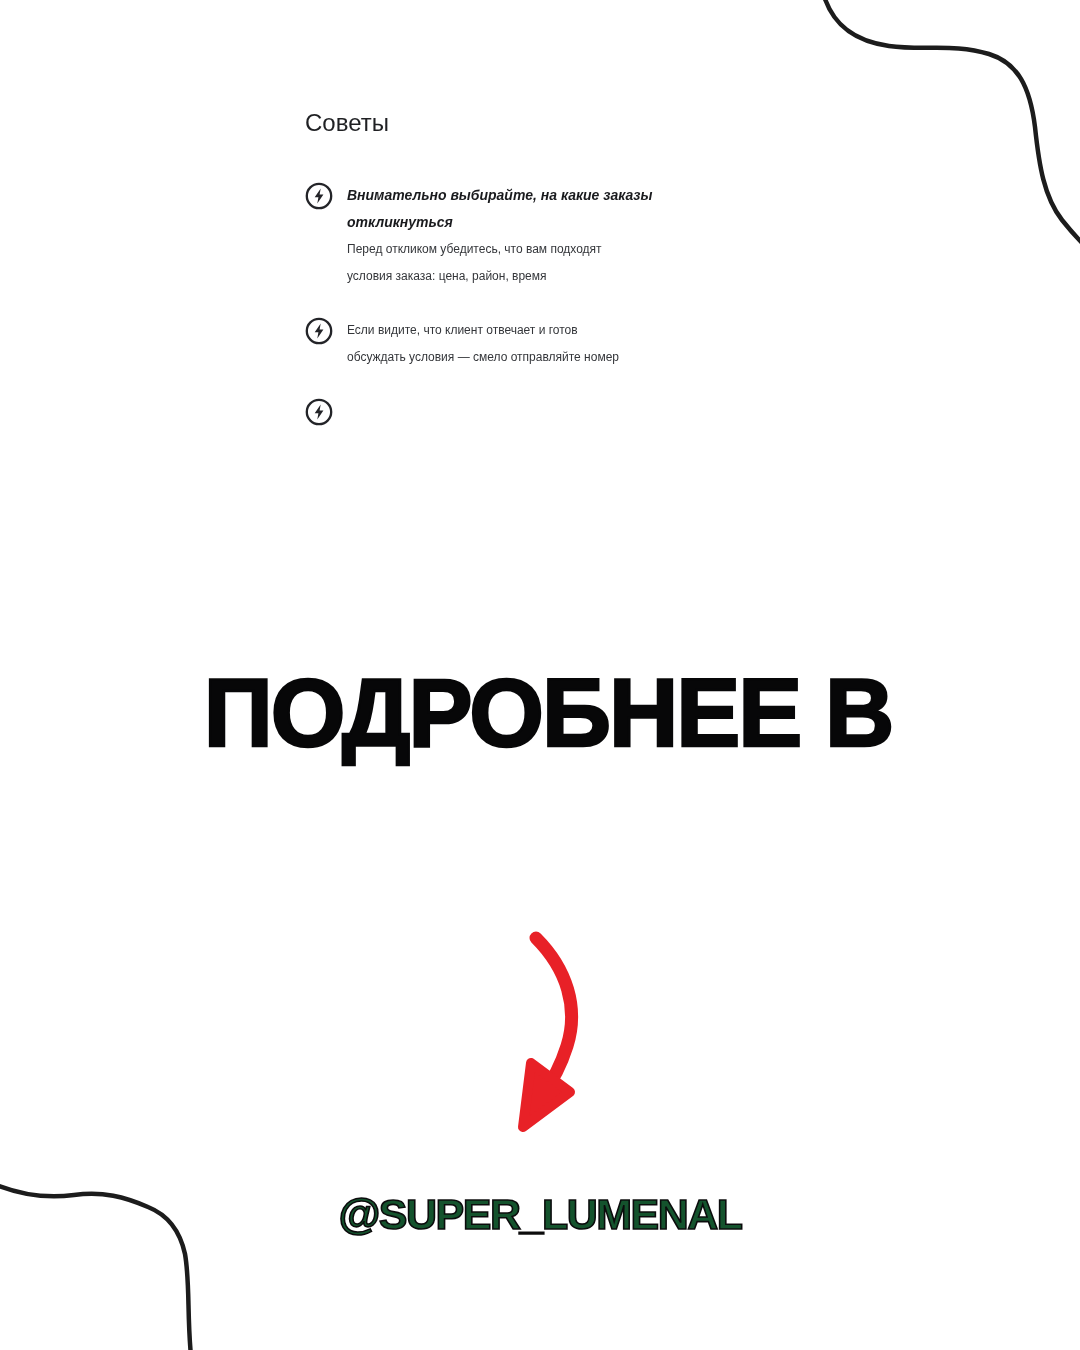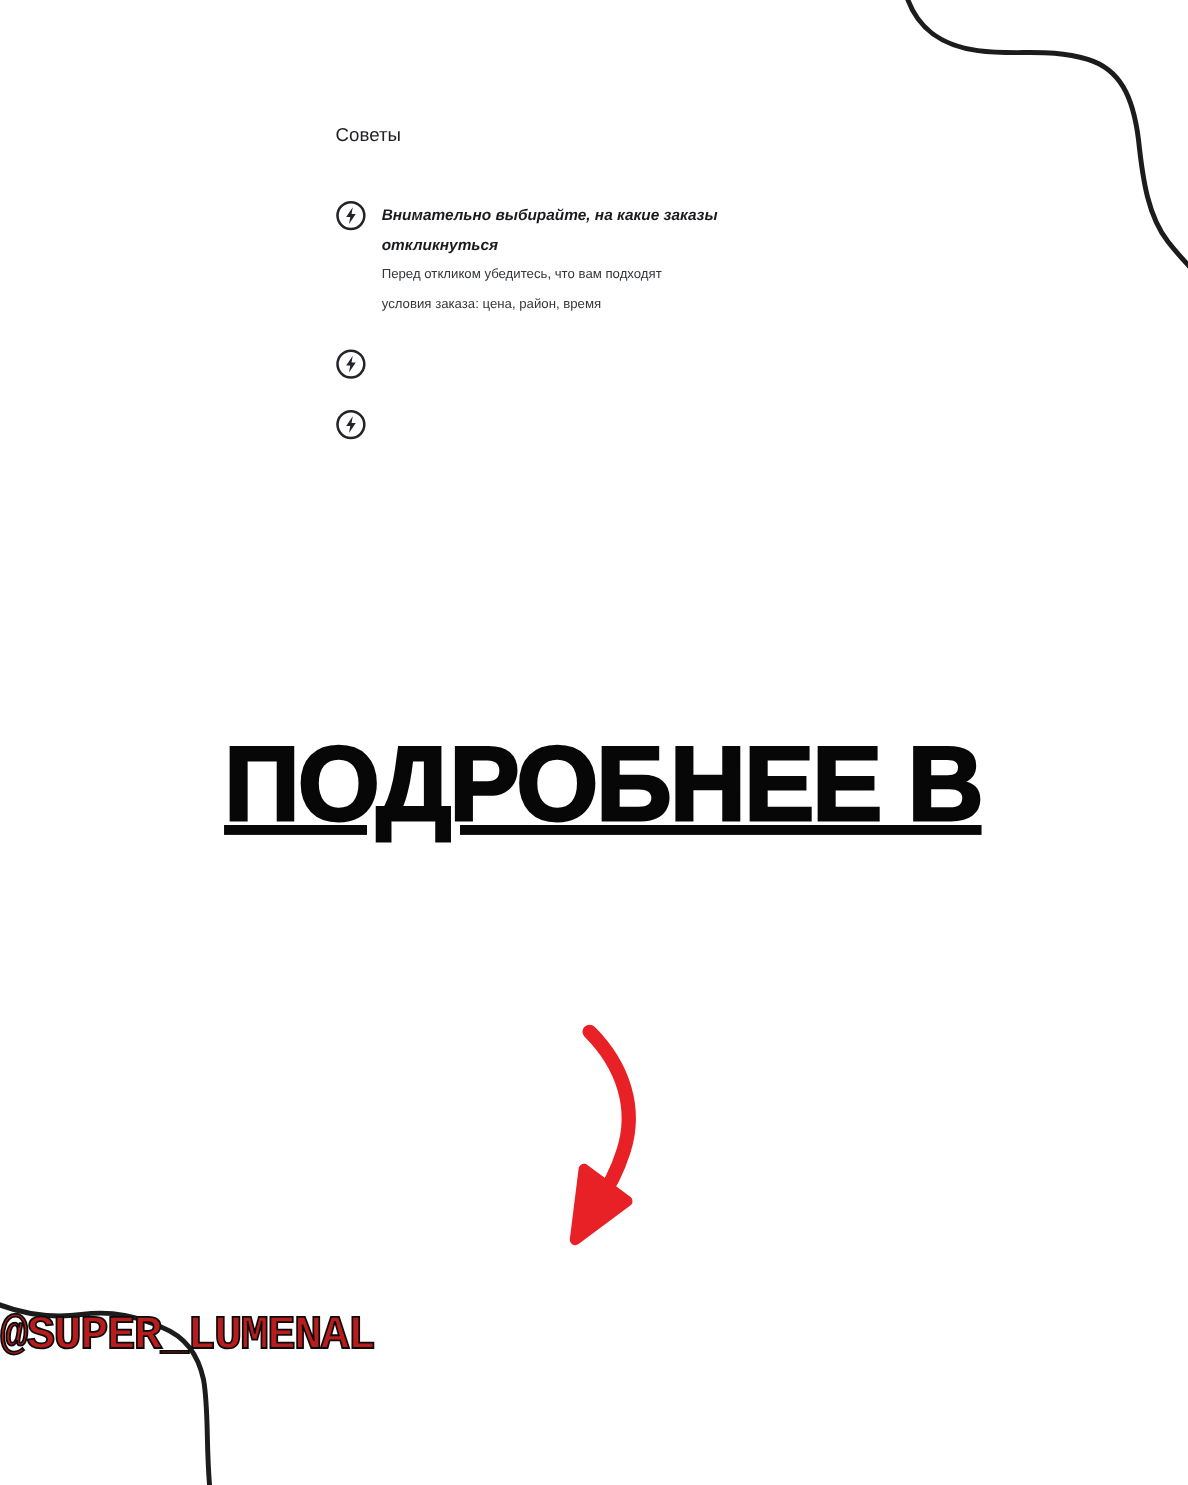--- a/index.html
+++ b/index.html
@@ -18,21 +18,21 @@
     overflow:hidden;
     font-family:"Liberation Sans",sans-serif;
   }
   
   .decor-svg{position:absolute;pointer-events:none;}
   .decor-svg path{fill:none;stroke:var(--line);stroke-width:4.5;stroke-linecap:round;}
 
   
   .tips{position:absolute;left:305px;top:108px;width:510px;}
   .tips-header{
-    font-size:17px;line-height:30px;font-weight:400;
+    font-size:24px;line-height:30px;font-weight:400;
     color:var(--header-text);margin:0 0 44px 0;
   }
   .tip-row{display:flex;gap:14px;margin-bottom:27px;align-items:flex-start;}
   .tip-icon{width:28px;height:28px;flex:none;color:#232428;margin-top:0px;}
   .tip-icon svg{display:block;width:28px;height:28px;}
   .tip-text{flex:1;}
   .tip-title{
     font-size:14px;line-height:27px;font-weight:bold;
     color:var(--tip-title);white-space:pre-line;font-style:italic;
   }
@@ -43,36 +43,34 @@
 
   
   .headline{
     position:absolute;left:16px;right:0;top:650px;
     text-align:center;
     font-weight:bold;
     font-size:96px;
     line-height:126px;
     letter-spacing:-2px;
     color:#070708;
-    text-decoration:underline;
     -webkit-text-stroke:2.6px #070708;
   }
 
   
   .arrow-svg{position:absolute;left:478px;top:913px;width:124px;height:230px;pointer-events:none;}
 
   
   .handle{
     position:absolute;left:0;right:0;top:1190px;
-    text-align:left;
+    text-align:center;
     font-size:43px;line-height:48px;
     font-weight:bold;
     letter-spacing:-1.5px;
-    color:#b91c1c;
-    font-family:Liberation Mono, monospace;
+    color:#14532d;
     -webkit-text-stroke:1.6px #0b0b0c;
   }
 </style>
 </head>
 <body>
 
 <div class="canvas">
 
   <svg class="decor-svg" style="left:790px;top:0;width:290px;height:250px" viewBox="790 0 290 250">
     <path d="M 824 -4 C 833 24, 853 41, 889 46 C 925 51, 953 43, 989 54 C 1018 63, 1030 87, 1035 127 C 1039 165, 1044 197, 1062 220 C 1070 230, 1077 238, 1086 247"></path>
@@ -101,20 +99,22 @@
     </div>
 
     <div class="tip-row">
       <span class="tip-icon">
         <svg viewBox="0 0 28 28">
             <circle cx="14" cy="14" r="12.2" fill="none" stroke="currentColor" stroke-width="2.3"></circle>
             <path d="M15.7 6.4 L9.7 15.3 L13.4 15.3 L12.3 21.6 L18.4 12.5 L14.6 12.5 Z" fill="currentColor"></path>
           </svg>
       </span>
       <div class="tip-text">
+        <div class="tip-body">Если видите, что клиент отвечает и готов
+обсуждать условия — смело отправляйте номер</div>
       </div>
     </div>
 
     <div class="tip-row">
       <span class="tip-icon">
         <svg viewBox="0 0 28 28">
             <circle cx="14" cy="14" r="12.2" fill="none" stroke="currentColor" stroke-width="2.3"></circle>
             <path d="M15.7 6.4 L9.7 15.3 L13.4 15.3 L12.3 21.6 L18.4 12.5 L14.6 12.5 Z" fill="currentColor"></path>
           </svg>
       </span>

